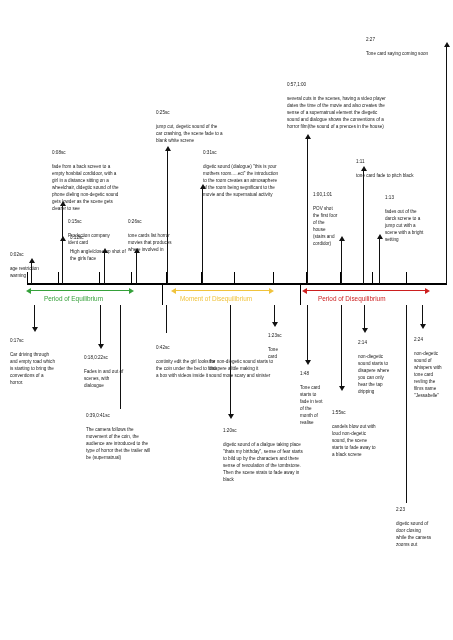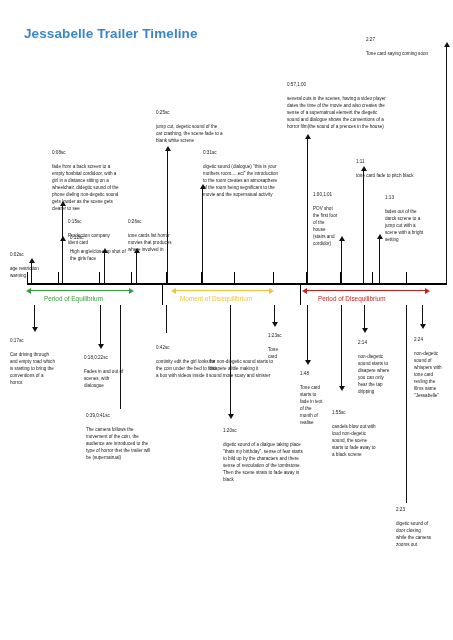--- a/index.html
+++ b/index.html
@@ -116,21 +116,20 @@
     position: absolute;
     width: 1.3px;
     background: #000;
   }
 </style>
 </head>
 <body>
 
 <div id="canvas">
 
-  <div class="title">Jessabelle Trailer Timeline</div>
 
   <div class="axis"></div>
 
   <div class="tick" style="left:27px;  top:272px; height:12px;"></div>
   <div class="tick" style="left:58px;  top:272px; height:12px;"></div>
   <div class="tick" style="left:99px;  top:272px; height:12px;"></div>
   <div class="tick" style="left:131px; top:272px; height:12px;"></div>
   <div class="tick" style="left:166px; top:272px; height:12px;"></div>
   <div class="tick" style="left:201px; top:272px; height:12px;"></div>
   <div class="tick" style="left:234px; top:272px; height:12px;"></div>

